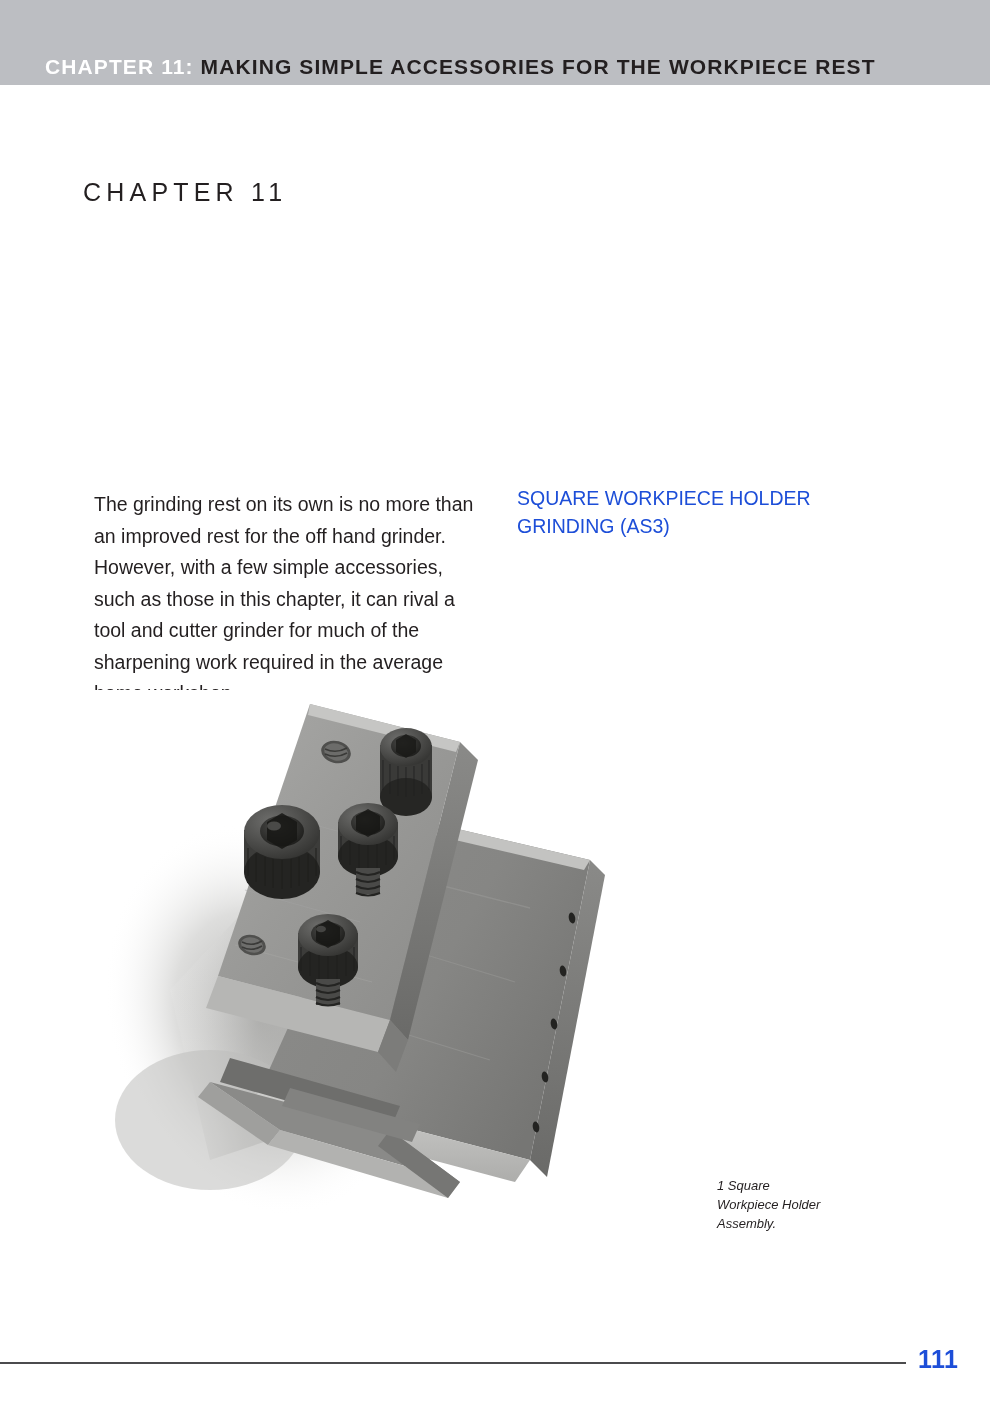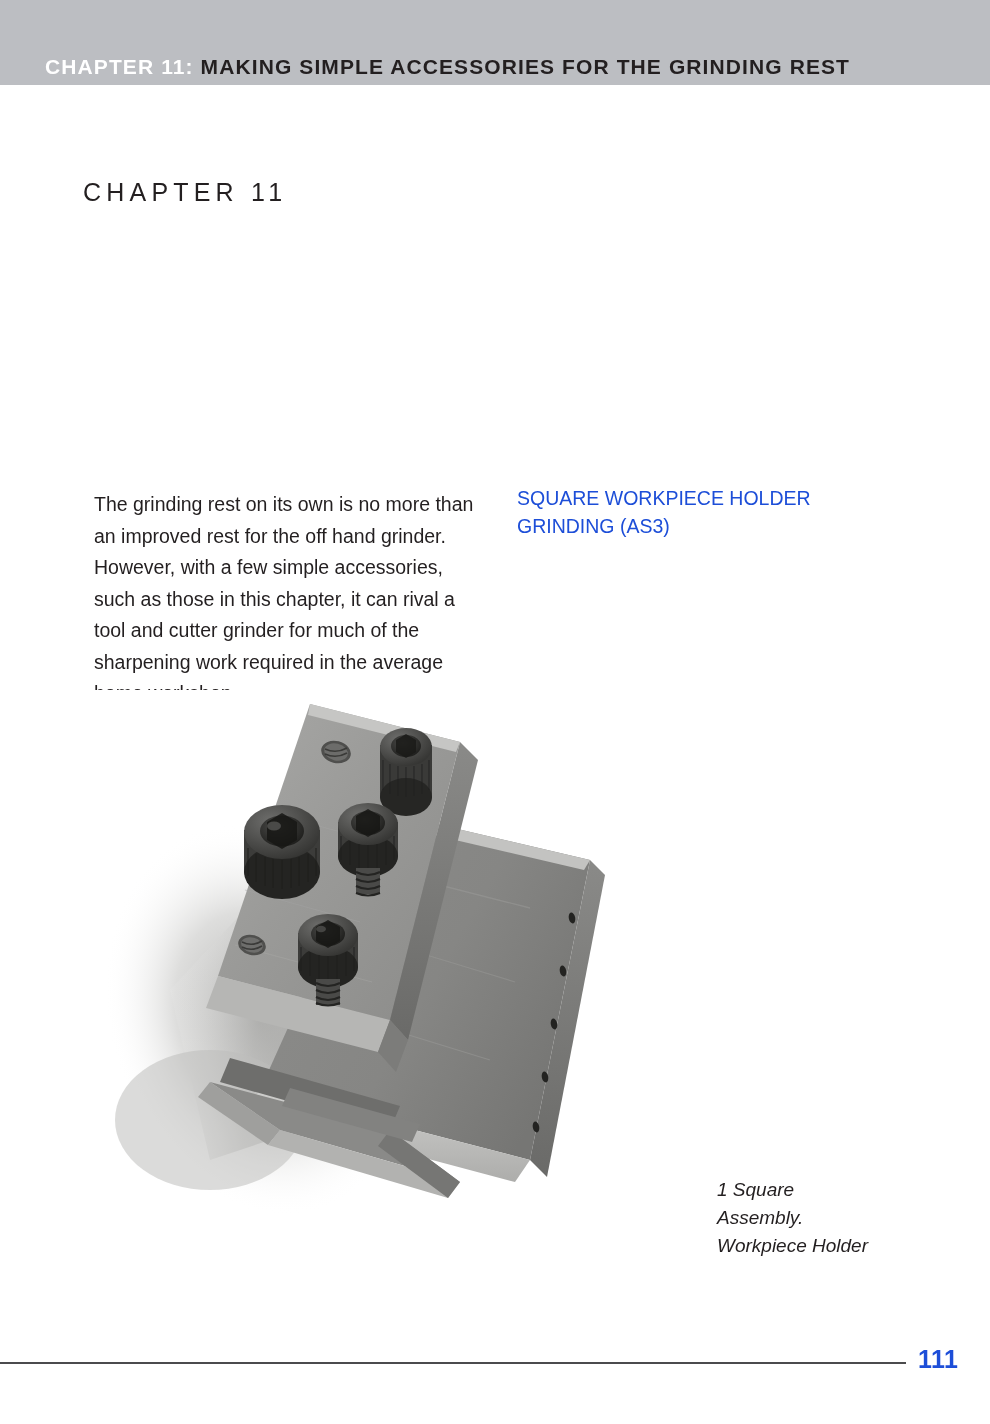--- a/index.html
+++ b/index.html
@@ -123,21 +123,21 @@
     width: 100%;
     height: 100%;
   }
 
   
   .caption {
     position: absolute;
     left: 717px;
     top: 1176px;
     width: 220px;
-    font-size: 19px;
+    font-size: 13px;
     font-style: italic;
     line-height: 1.48;
     color: #231f20;
   }
   .caption .cl {
     display: block;
     white-space: nowrap;
   }
 
   
@@ -160,21 +160,21 @@
     line-height: 1;
   }
 </style>
 </head>
 <body>
 
 <div class="page">
 
   <div class="running-header">
     <div class="running-header-text">
-      <span class="rh-chapter">CHAPTER 11:</span><span class="rh-title"> MAKING SIMPLE ACCESSORIES FOR THE GRINDING REST</span>
+      <span class="rh-chapter">CHAPTER 11:</span><span class="rh-title"> MAKING SIMPLE ACCESSORIES FOR THE WORKPIECE REST</span>
     </div>
   </div>
 
   <div class="chapter-eyebrow">CHAPTER 11</div>
 
   <div class="col-left">
     <p class="body-text">The grinding rest on its own is no more than an improved rest for the off hand grinder. However, with a few simple accessories, such as those in this chapter, it can rival a tool and cutter grinder for much of the sharpening work required in the average home workshop.</p>
   </div>
 
   <div class="col-right">
@@ -378,20 +378,20 @@
         <g>
           <rect x="256" y="289" width="24" height="26" fill="#4a4a48"></rect>
           <path d="M256,293 q12,6 24,0 M256,300 q12,6 24,0 M256,307 q12,6 24,0 M256,313 q12,5 24,0" stroke="#242422" stroke-width="2" fill="none"></path>
         </g>
       </g>
     </svg>
   </div>
 
   <div class="caption">
     <span class="cl">1 Square</span>
+    <span class="cl">Workpiece Holder</span>
     <span class="cl">Assembly.</span>
-    <span class="cl">Workpiece Holder</span>
   </div>
 
   <div class="footer-rule"></div>
   <div class="folio">111</div>
 
 </div>
 
 </body></html>

